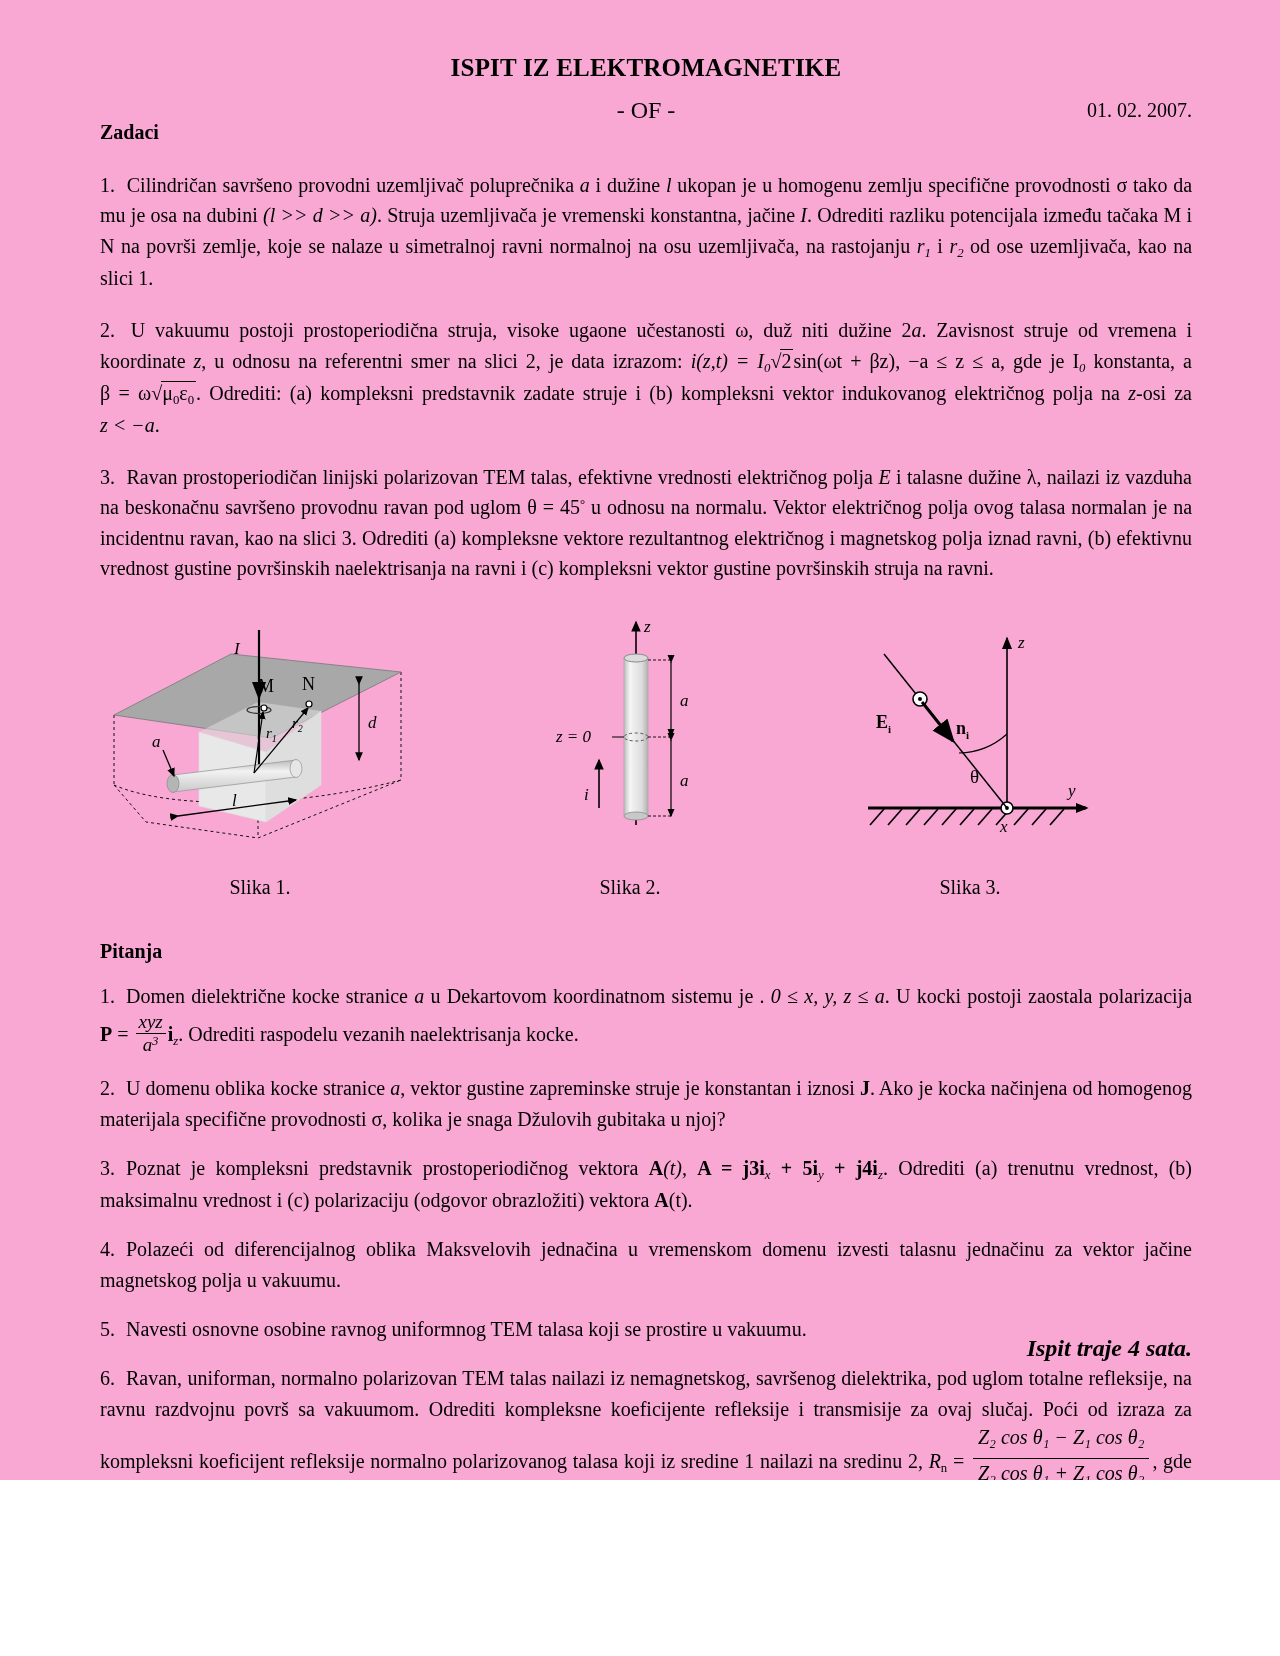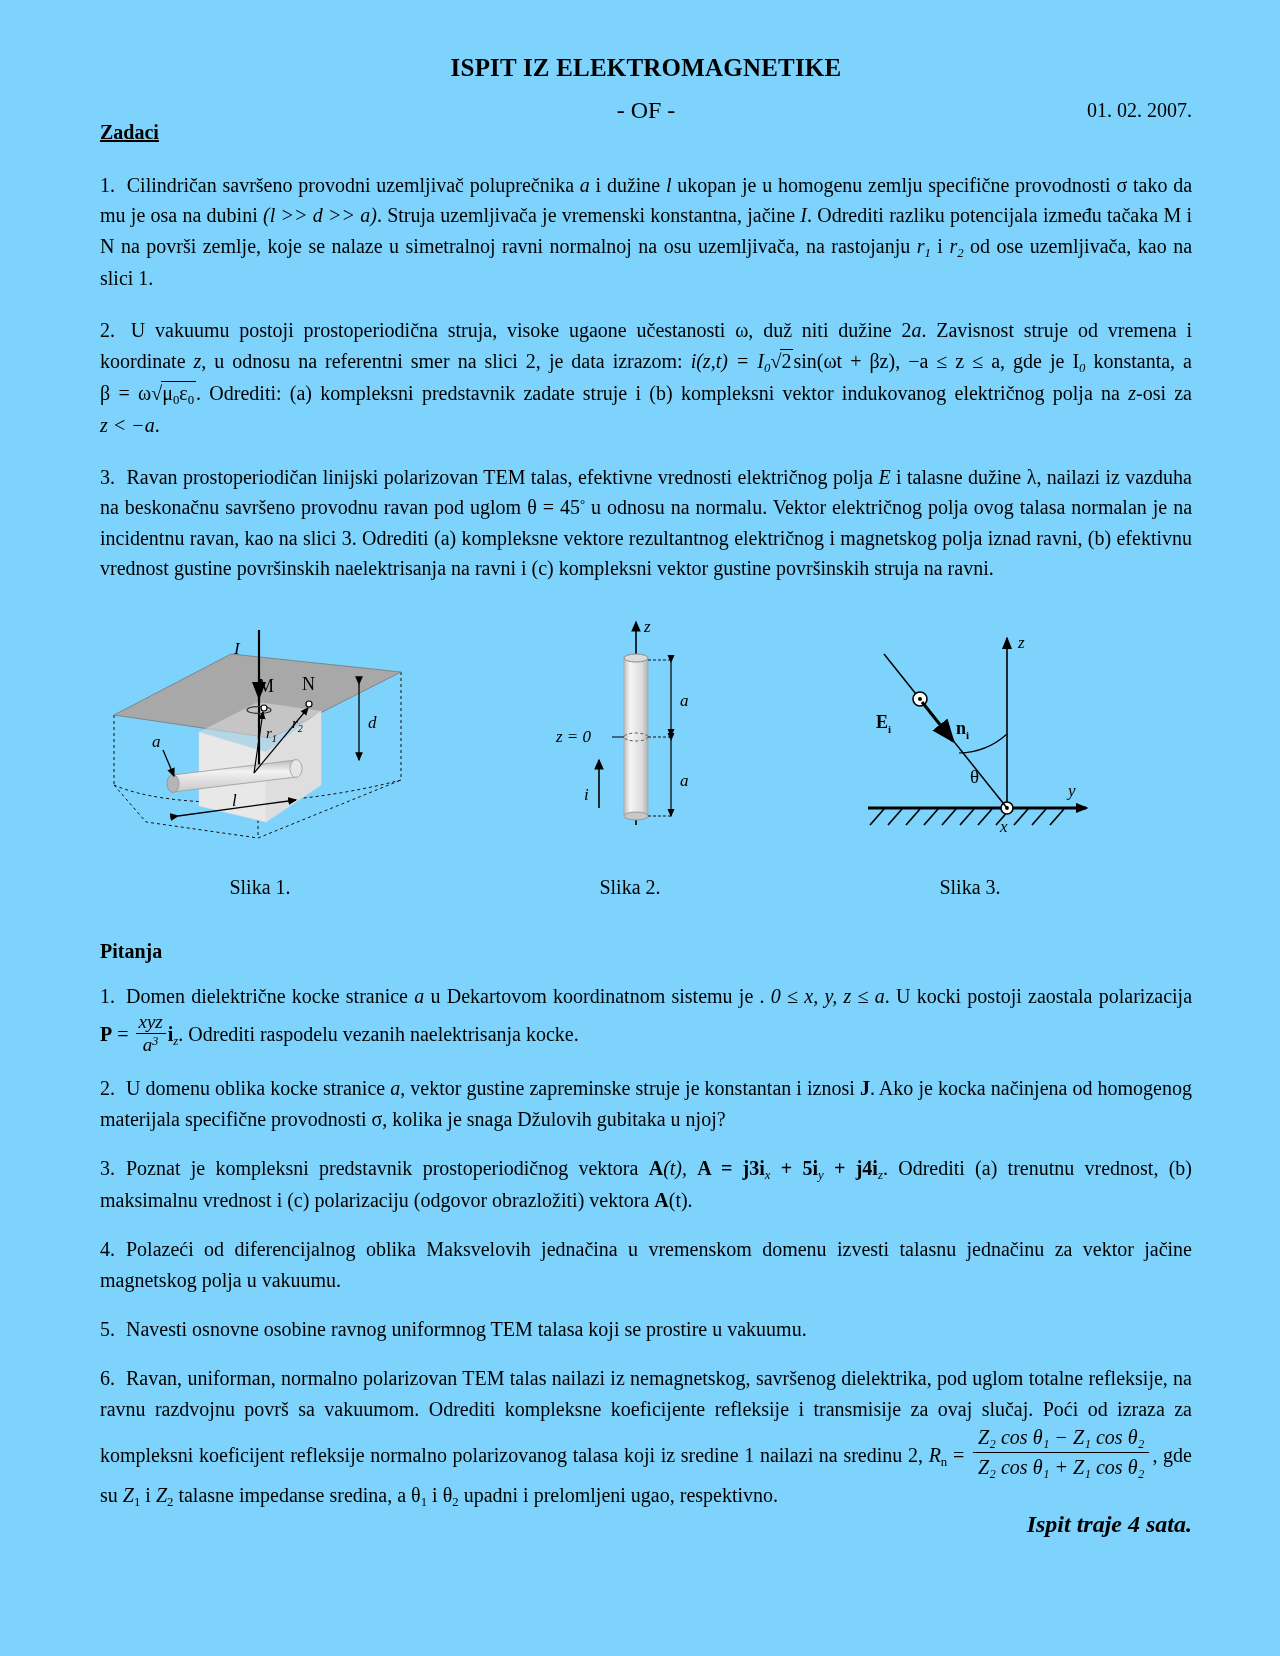--- a/index.html
+++ b/index.html
@@ -7,23 +7,23 @@
     padding: 0;
     background: #ffffff;
   }
   body {
     font-family: "Liberation Serif", "DejaVu Serif", serif;
     color: #000000;
   }
   .page {
     position: relative;
     width: 1280px;
-    height: 1656px;
+    height: 1480px;
     margin: 0 auto;
-    background: #7dd3fc;
+    background: #f9a8d4;
     box-sizing: border-box;
     padding: 46px 88px 30px 100px;
     overflow: hidden;
   }
   .doc-title {
     text-align: center;
     font-size: 25px;
     font-weight: bold;
     letter-spacing: 0.2px;
     margin: 8px 0 0 0;
@@ -45,21 +45,20 @@
     top: 2px;
     font-size: 20px;
   }
   .section-heading {
     font-size: 20px;
     font-weight: bold;
     margin: 0 0 0 0;
   }
   .zadaci-heading {
     margin-top: -6px;
-    text-decoration: underline;
   }
   p.task {
     font-size: 20px;
     line-height: 1.52;
     text-align: justify;
     margin: 22px 0 0 0;
     text-indent: 0;
   }
   p.task.first { margin-top: 26px; }
   .num { margin-right: 6px; }
@@ -98,21 +97,21 @@
   .bigfrac {
     display: inline-block;
     vertical-align: -0.62em;
     text-align: center;
     line-height: 1.25;
     margin: 0 3px;
   }
   .bigfrac .numer {
     display: block;
     border-bottom: 1.3px solid #000;
-    padding: 0 5px 2px 5px;
+    padding: 0 5px 8px 5px;
   }
   .bigfrac .denom {
     display: block;
     padding: 2px 5px 0 5px;
   }
   
   .rad { white-space: nowrap; }
   .rad > .radicand {
     border-top: 1px solid #000;
     padding: 0 2px 0 1px;

